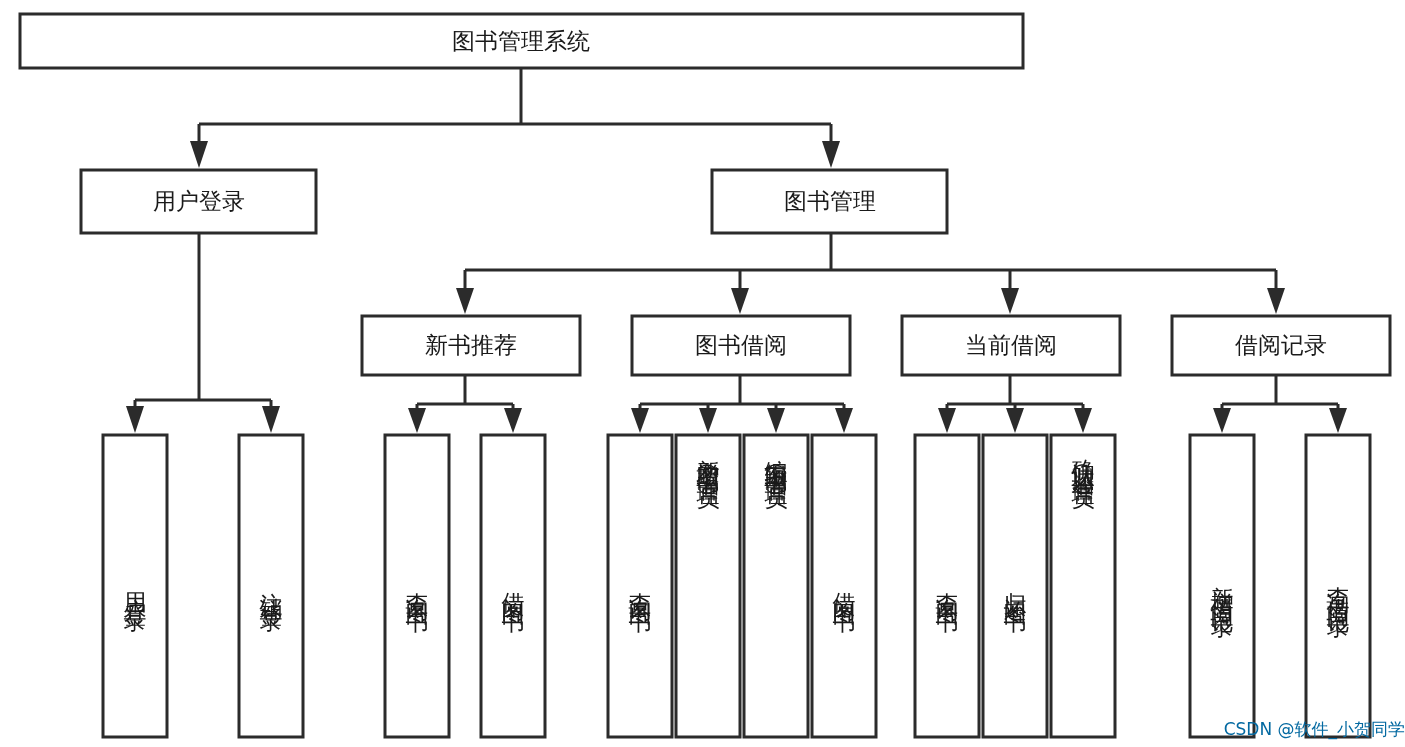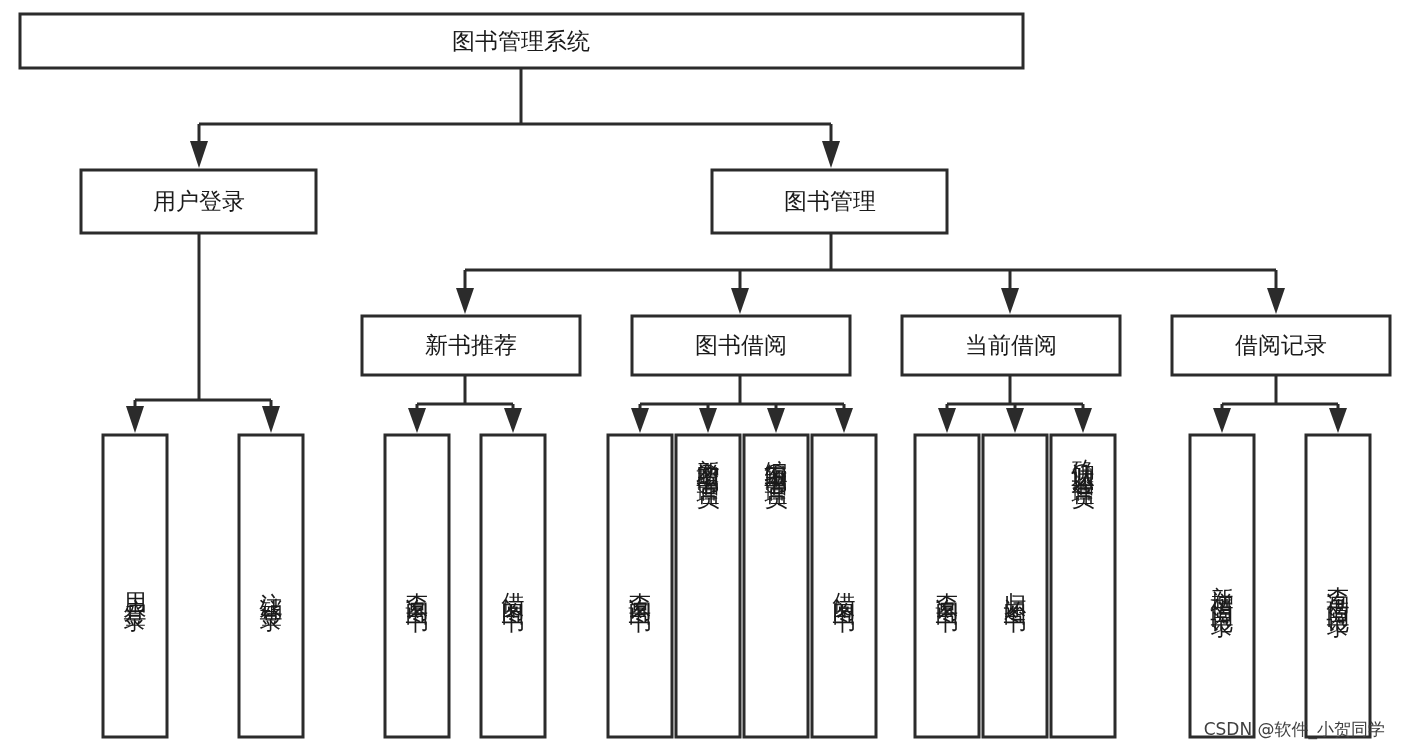--- a/index.html
+++ b/index.html
@@ -38,25 +38,25 @@
   }
   .node-label-h {
     font-family: "DejaVu Sans", "Liberation Sans", sans-serif;
     font-size: 23px;
     fill: #1a1a1a;
     text-anchor: middle;
     dominant-baseline: middle;
   }
   .watermark {
     position: absolute;
-    right: 20px;
+    right: 0;
     bottom: 6px;
     font-family: "DejaVu Sans", "Liberation Sans", sans-serif;
     font-size: 17px;
-    color: #404040;
+    color: #0369a1;
     white-space: nowrap;
     pointer-events: none;
     margin-left: 32px;
   }
 </style>
 </head>
 <body>
 
 <div id="diagram-root">
 

